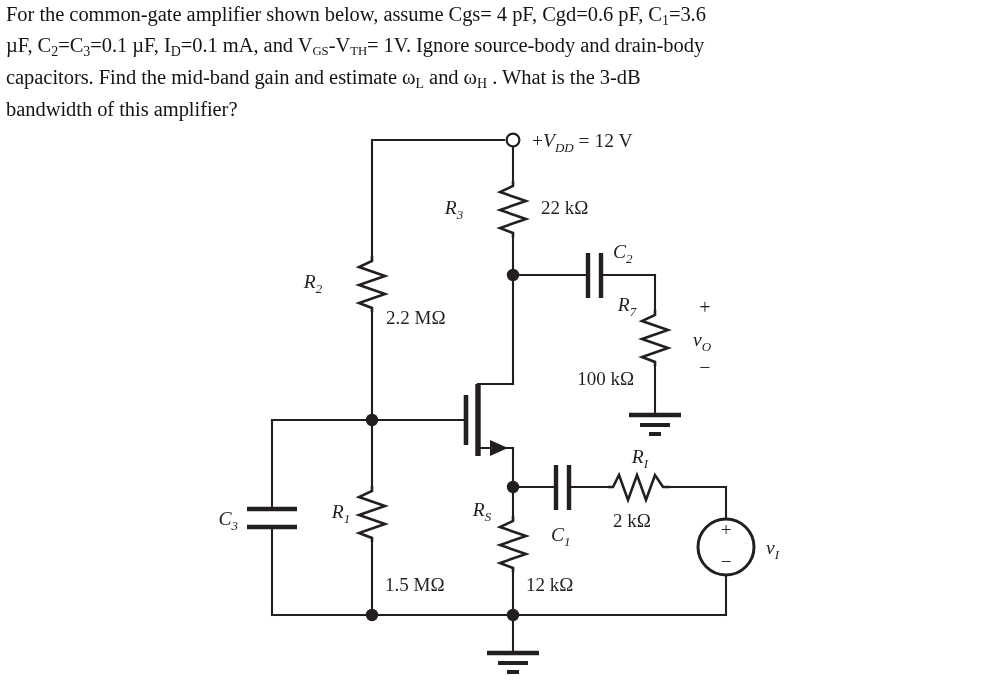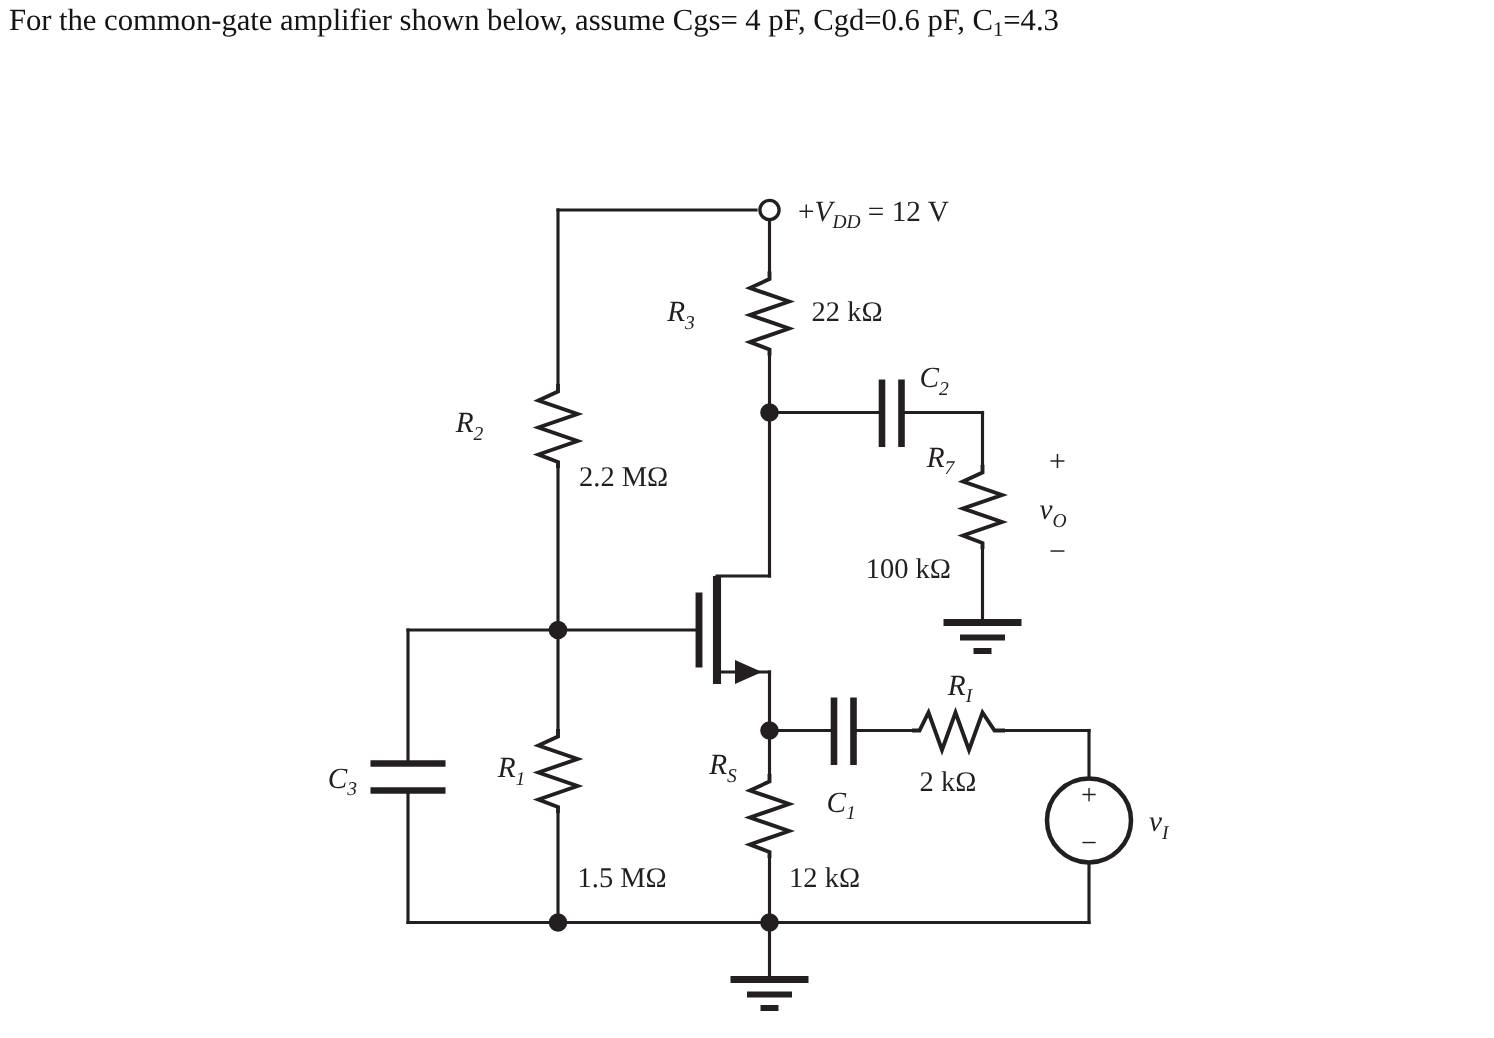--- a/index.html
+++ b/index.html
@@ -116,21 +116,24 @@
     font-size: 20px;
   }
   .vdd-txt { font-size: 19.5px; }
 </style>
 </head>
 <body>
 
 <div id="page">
 
   <div id="problem-statement">
-    <p><span>For the common-gate amplifier shown below, assume Cgs=  4 pF, Cgd=0.6 pF, C</span><span class="sub">1</span><span>=4.3</span></p>
+    <p><span>For the common-gate amplifier shown below, assume Cgs=  4 pF, Cgd=0.6 pF, C</span><span class="sub">1</span><span>=3.6</span></p>
+    <p><span>µF, C</span><span class="sub">2</span><span>=C</span><span class="sub">3</span><span>=0.1 µF, I</span><span class="sub">D</span><span>=0.1 mA, and V</span><span class="smallcaps-sub">GS</span><span>-V</span><span class="smallcaps-sub">TH</span><span>= 1V. Ignore source-body and drain-body</span></p>
+    <p><span>capacitors. Find the mid-band gain and estimate ω</span><span class="omega-sub">L</span><span> and ω</span><span class="omega-sub">H</span><span> . What is the 3-dB</span></p>
+    <p>bandwidth of this amplifier?</p>
   </div>
 
   <div id="circuit-figure">
     <svg id="circuit-svg" width="996" height="574" viewBox="0 0 996 574">
 
       <path class="wire" d="M 372 22 L 504 22"></path>
 
       <path class="wire" d="M 372 22 L 372 138"></path>
 
       <path class="wire" d="M 372 194 L 372 302"></path>

